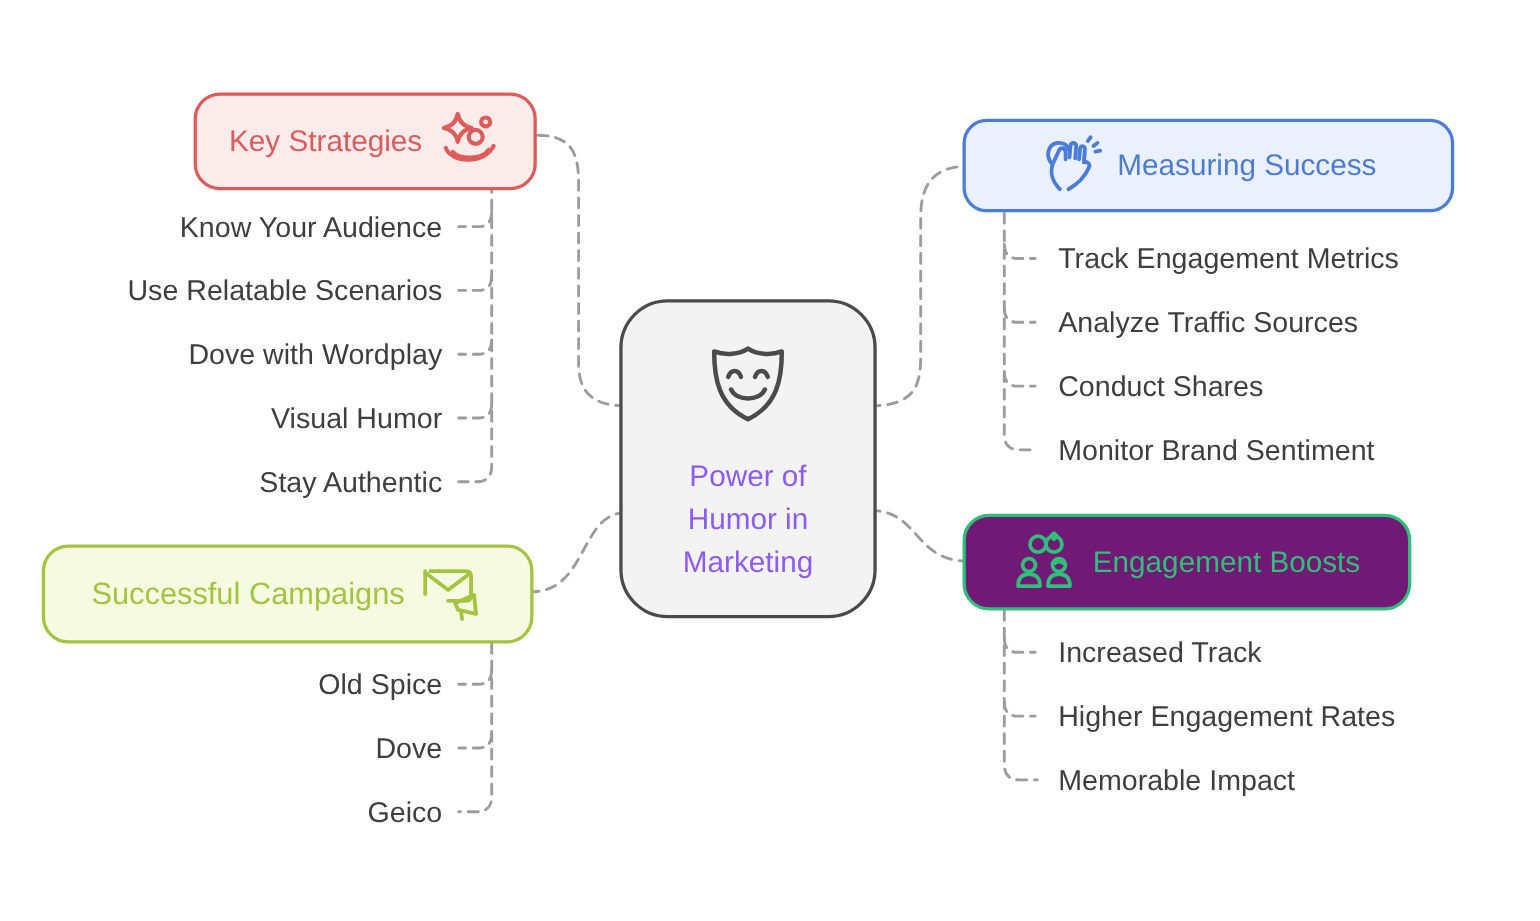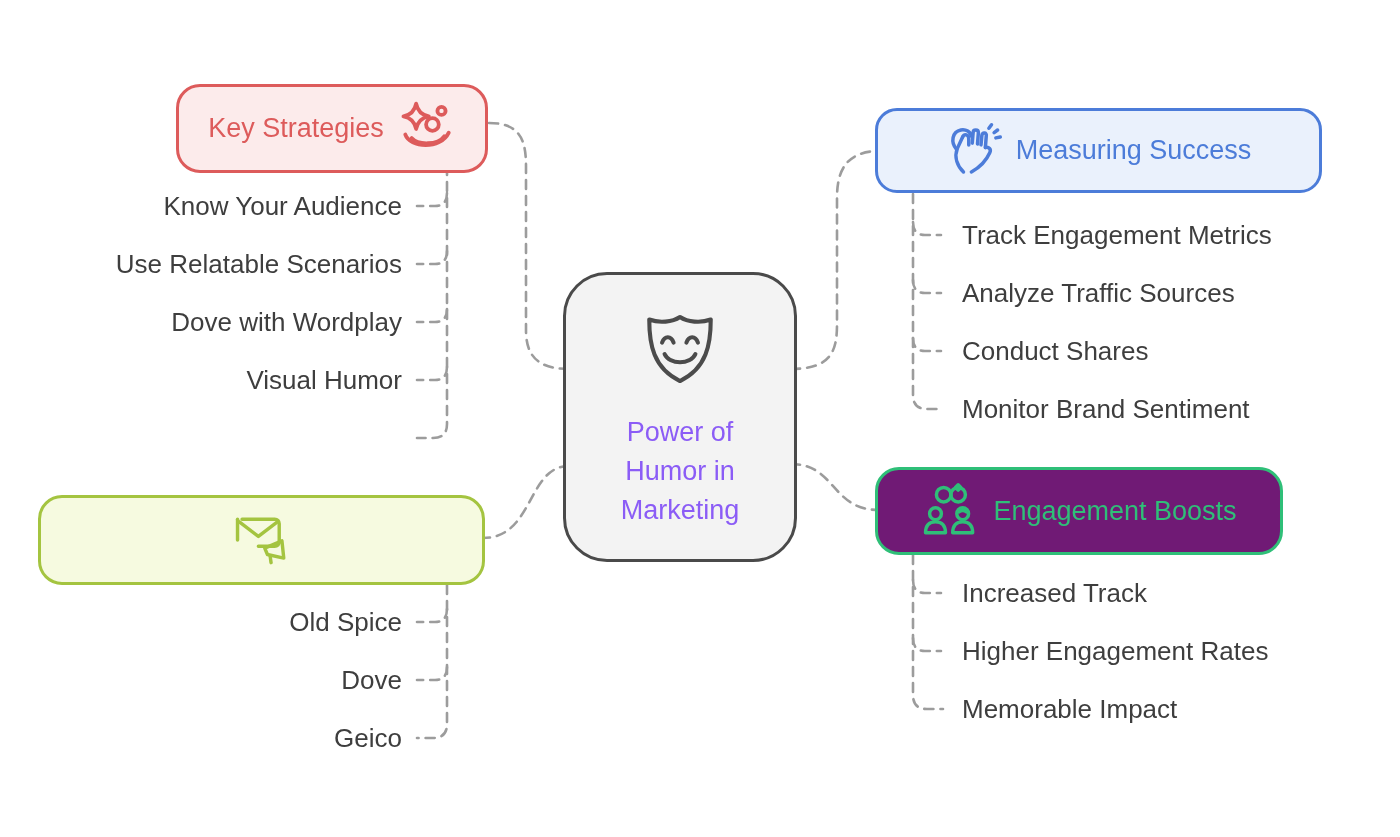--- a/index.html
+++ b/index.html
@@ -134,20 +134,21 @@
         <path d="M45 28 C49 27 52 30 50 34 C46 43 38 51 29 56"></path>
         <path d="M49 6 L52 2"></path>
         <path d="M55 11 L59 8"></path>
         <path d="M57 17 L62 16"></path>
       </svg>
     </span>
     <span>Measuring Success</span>
   </div>
 
   <div class="branch-box sc">
+    <span>Successful Campaigns</span>
     <span class="icon">
       <svg width="58" height="58" viewBox="0 0 64 64" stroke="currentColor" fill="none" stroke-width="3.8" stroke-linecap="round" stroke-linejoin="round">
         <path d="M10 9 H46 C49 9 51 11 51 14 V34 C51 37 49 39 46 39 H28"></path>
         <path d="M7 12 L28 28 L49 12"></path>
         <path d="M5 9 V32"></path>
         <path d="M35 41 L54 33 L56 52 L38 48 Z"></path>
         <path d="M41 50 L42 57"></path>
       </svg>
     </span>
   </div>
@@ -181,20 +182,21 @@
       <div>Power of</div>
       <div>Humor in</div>
       <div>Marketing</div>
     </div>
   </div>
 
   <div class="item left" style="top:190px">Know Your Audience</div>
   <div class="item left" style="top:248px">Use Relatable Scenarios</div>
   <div class="item left" style="top:306px">Dove with Wordplay</div>
   <div class="item left" style="top:364px">Visual Humor</div>
+  <div class="item left" style="top:422px">Stay Authentic</div>
 
   <div class="item left" style="top:606px">Old Spice</div>
   <div class="item left" style="top:664px">Dove</div>
   <div class="item left" style="top:722px">Geico</div>
 
   <div class="item right" style="top:219px">Track Engagement Metrics</div>
   <div class="item right" style="top:277px">Analyze Traffic Sources</div>
   <div class="item right" style="top:335px">Conduct Shares</div>
   <div class="item right" style="top:393px">Monitor Brand Sentiment</div>
 

